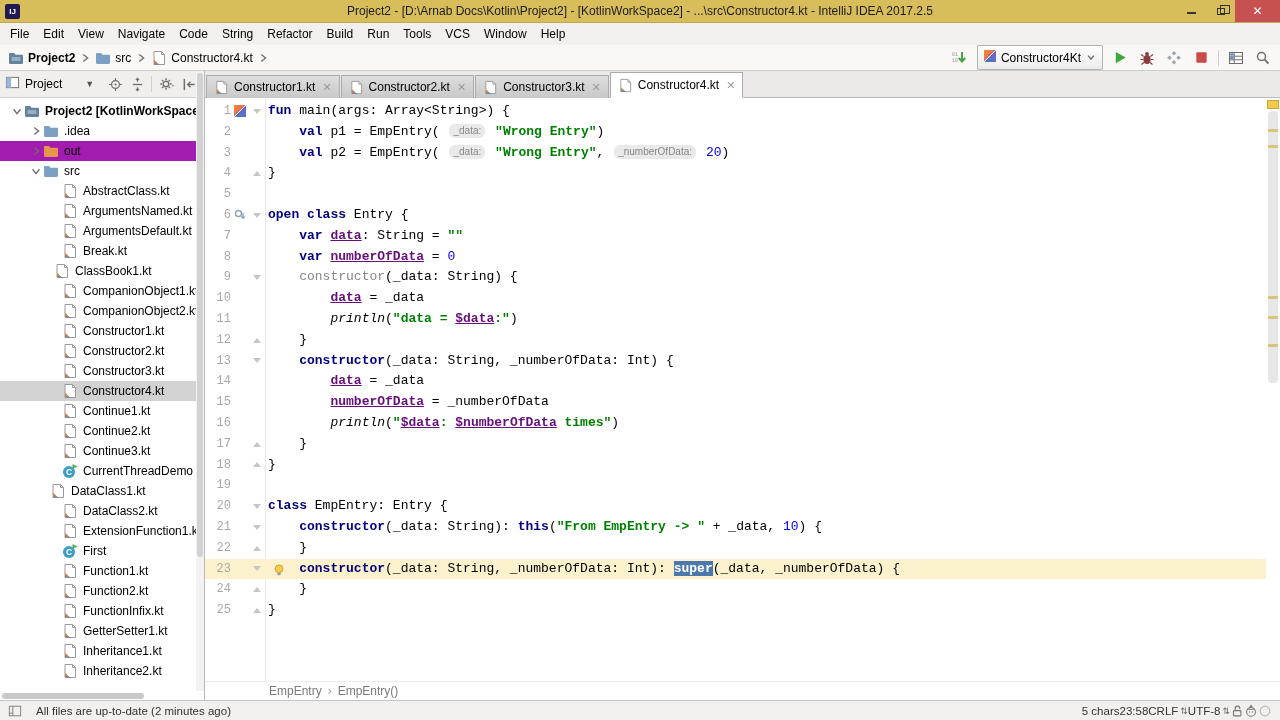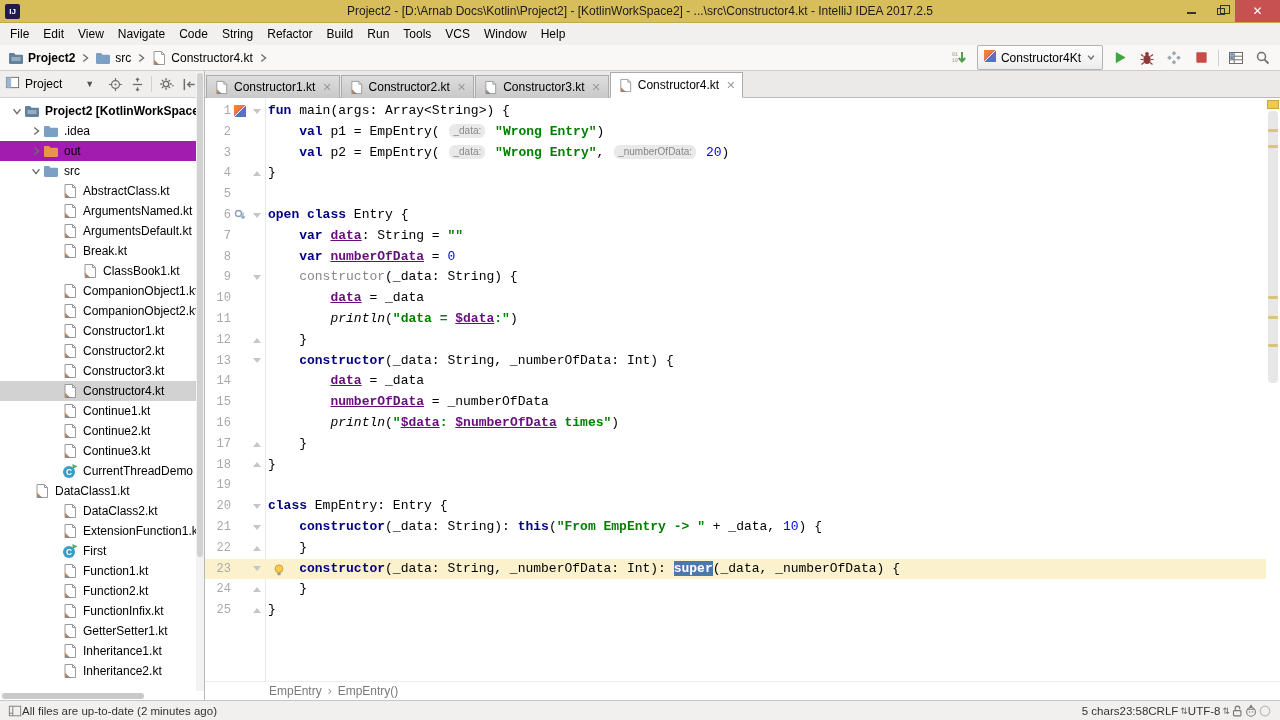--- a/index.html
+++ b/index.html
@@ -86,21 +86,21 @@
   .mb-square { position:absolute; top:2px; left:1px; width:12px; height:9px; background:#F2C94C; border:1px solid #C8A53E; }
   .mb-thumb { position:absolute; left:2px; width:10px; background:#E7E7E7; border-radius:4px; }
   .mb-mark { position:absolute; left:2px; width:10px; height:3px; background:#D9C378; border-radius:1px; }
 
   
   .crumbs { height:19px; background:#fff; border-top:1px solid #ECECEC; display:flex; align-items:center; padding-left:64px; color:#7A7A7A; gap:6px; }
   .crumbs .sep { color:#A0A0A0; }
 
   
   .statusbar { height:20px; background:#F1F0EE; border-top:1px solid #C6C6C6; display:flex; align-items:center; padding:0 8px; font-size:11.5px; color:#333; }
-  .sb-left { display:flex; align-items:center; gap:0; }
+  .sb-left { display:flex; align-items:center; gap:14px; }
   .sb-right { margin-left:auto; display:flex; align-items:center; }
   .sb-item { display:flex; align-items:center; gap:2px; }
   .updown { font-size:9px; color:#666; }
 </style>
 </head>
 <body>
 
 <svg width="0" height="0" style="position:absolute">
   <defs>
     <linearGradient id="kg1" x1="0" y1="0" x2="1" y2="1">
@@ -391,21 +391,21 @@
           <span class="chev"></span>
           <span class="t-icon">
             <svg width="16" height="16" viewBox="0 0 16 16" xmlns="http://www.w3.org/2000/svg">
               <path d="M3 1.5 H10.5 L13.5 4.5 V14.5 H3 Z" fill="#FFFFFF" stroke="#9A9A9A"></path>
               <path d="M10.5 1.5 V4.5 H13.5" fill="none" stroke="#9A9A9A"></path>
               <polygon points="3,9.5 8.5,15 3,15" fill="url(#kfg)"></polygon>
             </svg>
           </span>
           <span class="t-label ">Break.kt</span>
         </div>
-        <div class="tree-row" style="padding-left:68px">
+        <div class="tree-row" style="padding-left:40px">
           <span class="chev"></span>
           <span class="t-icon">
             <svg width="16" height="16" viewBox="0 0 16 16" xmlns="http://www.w3.org/2000/svg">
               <path d="M3 1.5 H10.5 L13.5 4.5 V14.5 H3 Z" fill="#FFFFFF" stroke="#9A9A9A"></path>
               <path d="M10.5 1.5 V4.5 H13.5" fill="none" stroke="#9A9A9A"></path>
               <polygon points="3,9.5 8.5,15 3,15" fill="url(#kfg)"></polygon>
             </svg>
           </span>
           <span class="t-label ">ClassBook1.kt</span>
         </div>
@@ -512,21 +512,21 @@
           <span class="chev"></span>
           <span class="t-icon">
             <svg width="16" height="16" viewBox="0 0 16 16" xmlns="http://www.w3.org/2000/svg">
               <circle cx="7" cy="9" r="6" fill="#3C9CC3"></circle>
               <text x="7" y="12" font-size="8.5" fill="#fff" text-anchor="middle" font-family="Liberation Sans,sans-serif" font-weight="bold">C</text>
               <polygon points="10.5,1 15.5,3.5 10.5,6" fill="#59A869"></polygon>
             </svg>
           </span>
           <span class="t-label ">CurrentThreadDemo</span>
         </div>
-        <div class="tree-row" style="padding-left:20px">
+        <div class="tree-row" style="padding-left:36px">
           <span class="chev"></span>
           <span class="t-icon">
             <svg width="16" height="16" viewBox="0 0 16 16" xmlns="http://www.w3.org/2000/svg">
               <path d="M3 1.5 H10.5 L13.5 4.5 V14.5 H3 Z" fill="#FFFFFF" stroke="#9A9A9A"></path>
               <path d="M10.5 1.5 V4.5 H13.5" fill="none" stroke="#9A9A9A"></path>
               <polygon points="3,9.5 8.5,15 3,15" fill="url(#kfg)"></polygon>
             </svg>
           </span>
           <span class="t-label ">DataClass1.kt</span>
         </div>

